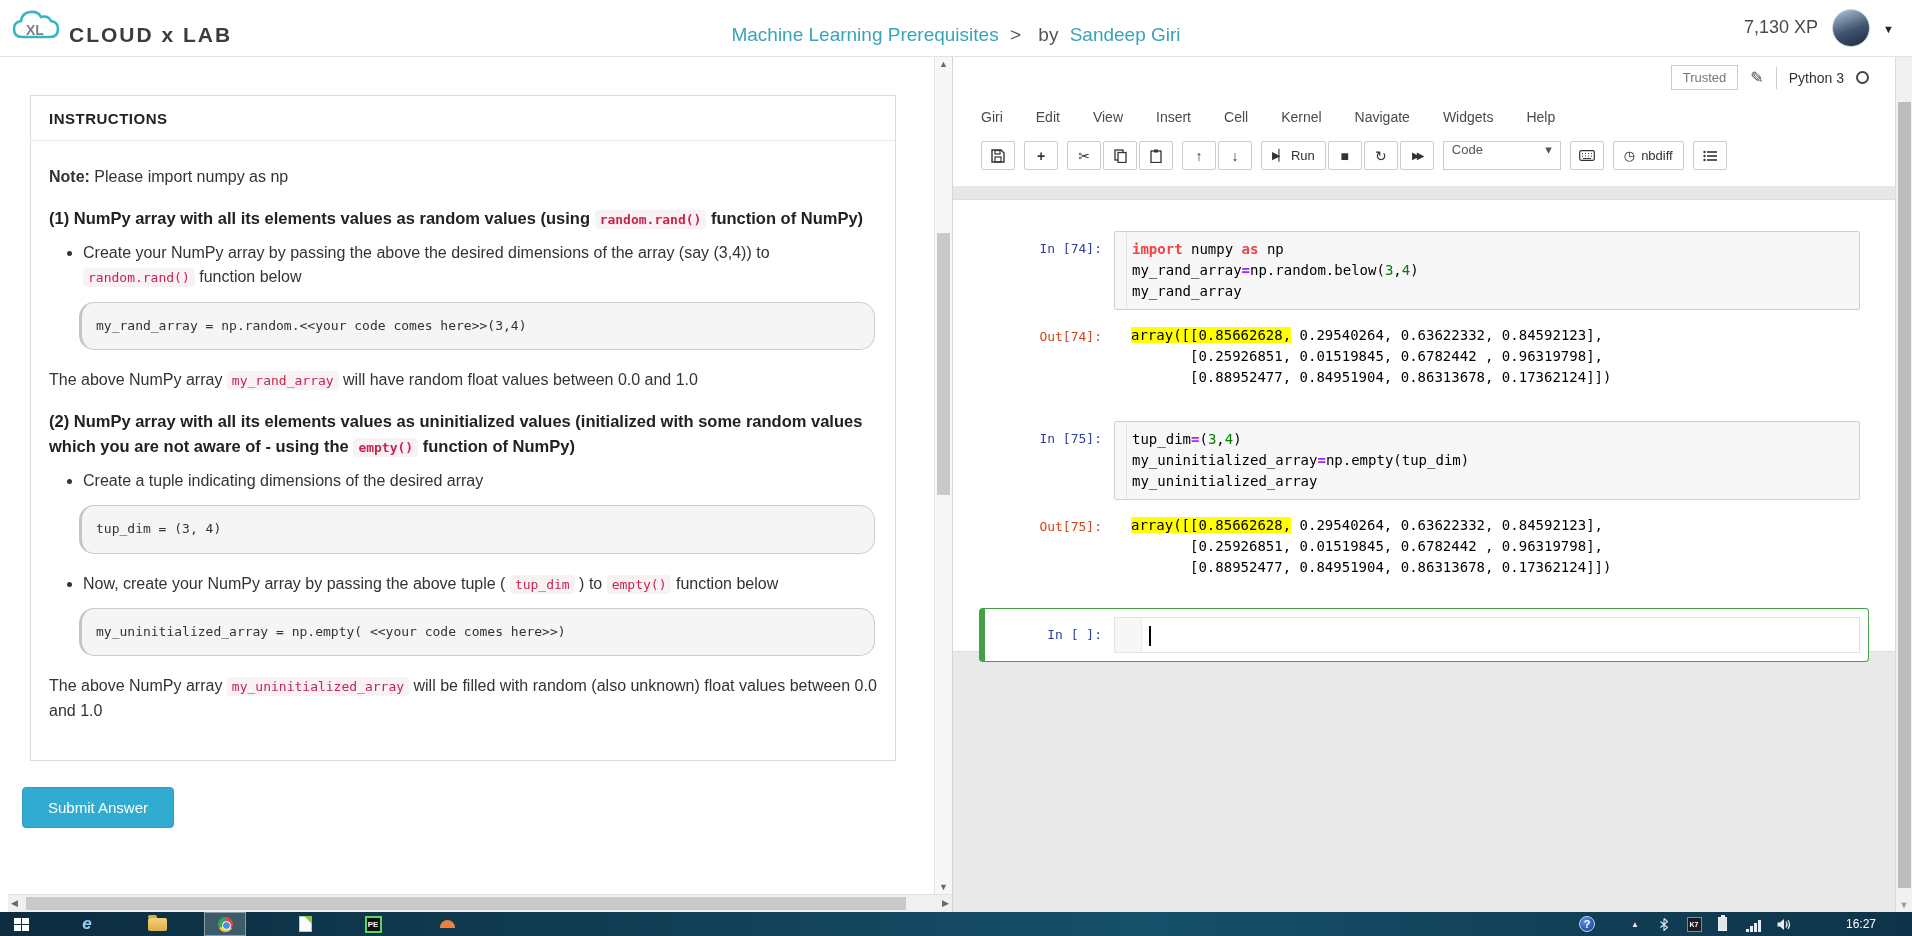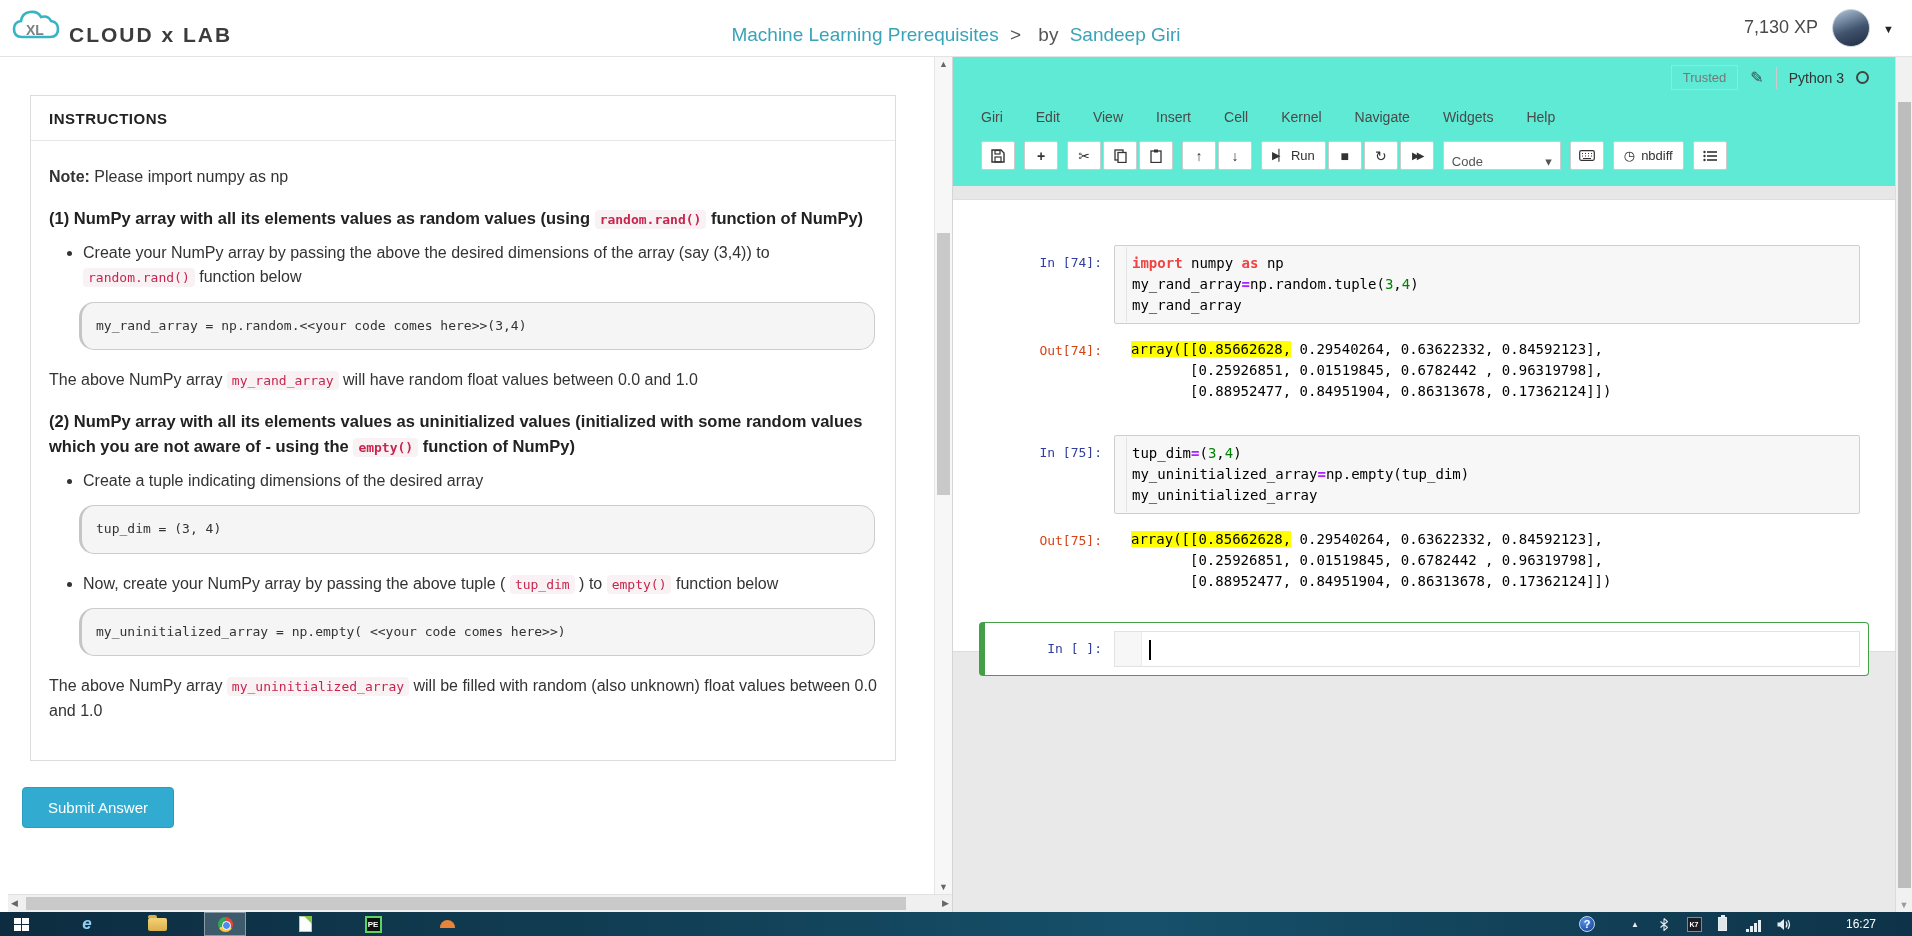--- a/index.html
+++ b/index.html
@@ -44,43 +44,43 @@
   .vthumb { position:absolute; left:2px; top:176px; width:13px; height:262px; background:#c9c9c9; }
   .sbtn { position:absolute; left:0; width:17px; text-align:center; font-size:9px; color:#666; cursor:pointer; }
   .hscroll { position:absolute; bottom:0; left:0; width:944px; height:18px; background:#f0f0f0;
              border-top:1px solid #e2e2e2; }
   .hthumb { position:absolute; left:18px; top:2px; height:13px; width:880px; background:#c9c9c9; }
   .hbtn { position:absolute; top:3px; font-size:9px; color:#666; cursor:pointer; }
 
   
   #right-panel { position:absolute; left:952px; top:57px; width:943px; height:855px;
                  background:#e9e9e9; border-left:1px solid #d5d5d5; }
-  .nb-chrome { position:relative; height:129px; background:#5eead4; }
+  .nb-chrome { position:relative; height:129px; background:#ffffff; }
   .trusted-row { position:absolute; right:26px; top:8px; display:flex; align-items:center; gap:12px; }
   .trusted { border:1px solid #ccc; padding:4px 11px; font-size:13px; color:#777; }
   .pencil { font-size:16px; color:#444; }
   .vr { width:1px; height:22px; background:#ccc; }
   .kernel { font-size:14px; color:#333; }
   .kcircle { width:13px; height:13px; border:2px solid #444; border-radius:50%; display:inline-block; }
   .menubar { position:absolute; left:28px; top:52px; display:flex; gap:33px; font-size:14px; color:#4a4a4a; }
   .menubar span { cursor:pointer; }
   .toolbar { position:absolute; left:28px; top:84px; display:flex; gap:9px; align-items:center; }
   .tb-group { display:flex; gap:2px; }
   .tbtn { min-width:34px; height:29px; background:#fff; border:1px solid #ccc; border-radius:2px;
           display:flex; align-items:center; justify-content:center; font-size:14px; color:#333; cursor:pointer; }
   .run-btn { padding:0 10px; gap:6px; font-size:13px; color:#333; }
   .run-glyph { font-size:11px; letter-spacing:-2px; }
   .ff-glyph { font-size:10px; letter-spacing:-3px; }
   .cellsel { width:118px; height:29px; border:1px solid #ccc; background:#fff; display:flex;
-             align-items:flex-end; justify-content:space-between; padding:0 8px; font-size:13px;
+             align-items:flex-start; justify-content:space-between; padding:0 8px; font-size:13px;
              color:#555; cursor:pointer; }
   .band { position:absolute; left:0; top:129px; right:0; height:14px; background:#e7e7e7;
           border-bottom:1px solid #dedede; }
   .nb-content { position:absolute; left:0; top:143px; width:943px; height:452px; background:#fff;
-                padding-top:40px; border-bottom:1px solid #ddd; }
+                padding-top:26px; border-bottom:1px solid #ddd; }
 
   .cell, .outrow { display:flex; }
   .cell { padding:5px 0; }
   .outrow { padding:4px 0 8px; }
   .prompt { width:161px; min-width:161px; text-align:right; padding-right:12px; padding-top:10px;
             font-family:"DejaVu Sans Mono", monospace; font-size:13px; }
   .iprompt { color:#303F9F; }
   .oprompt { color:#D84315; }
   .input { flex:1; margin-right:36px; background:#f7f7f7; border:1px solid #cfcfcf; border-radius:2px;
            padding:7px 8px 7px 17px; position:relative; cursor:text; }
@@ -339,21 +339,21 @@
     </div>
   </div>
   <div class="band"></div>
 
   <div class="nb-content">
 
     <div class="cell">
       <div class="prompt iprompt">In [74]:</div>
       <div class="input">
         <div class="cm-line"><span class="kw">import</span><span> numpy </span><span class="kw">as</span><span> np</span></div>
-        <div class="cm-line"><span>my_rand_array</span><span class="op">=</span><span>np.random.tuple(</span><span class="nu">3</span><span>,</span><span class="nu">4</span><span>)</span></div>
+        <div class="cm-line"><span>my_rand_array</span><span class="op">=</span><span>np.random.below(</span><span class="nu">3</span><span>,</span><span class="nu">4</span><span>)</span></div>
         <div class="cm-line"><span>my_rand_array</span></div>
       </div>
     </div>
     <div class="outrow">
       <div class="prompt oprompt">Out[74]:</div>
       <div class="outtext"><span class="hl">array([[0.85662628,</span><span> 0.29540264, 0.63622332, 0.84592123],</span>
 <span>       [0.25926851, 0.01519845, 0.6782442 , 0.96319798],</span>
 <span>       [0.88952477, 0.84951904, 0.86313678, 0.17362124]])</span></div>
     </div>
 

